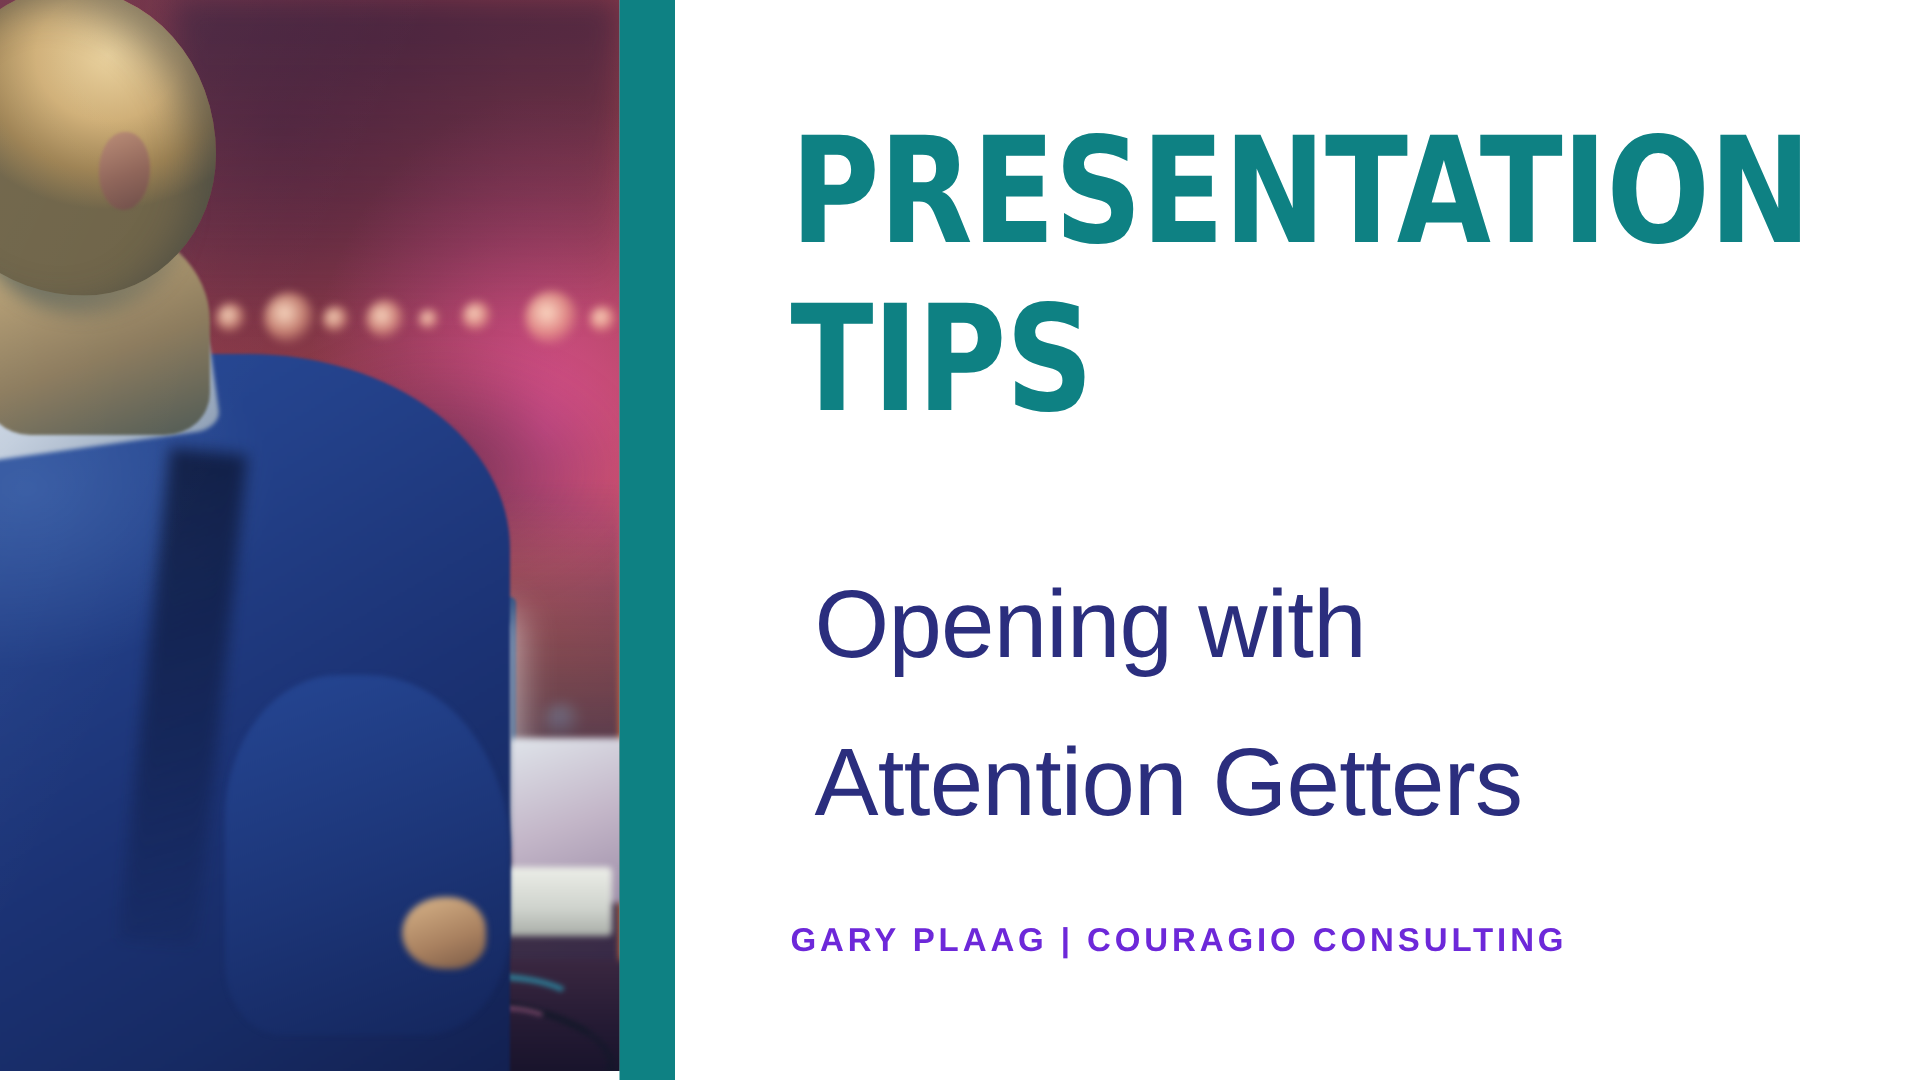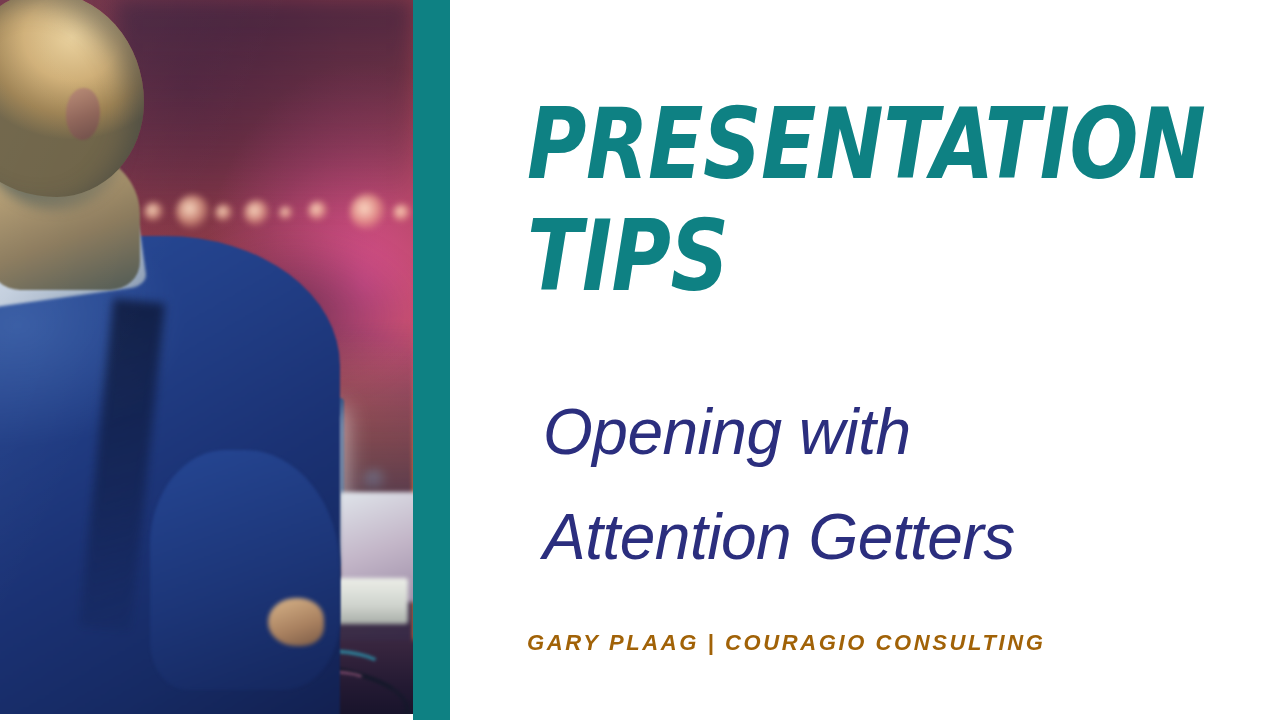--- a/index.html
+++ b/index.html
@@ -313,24 +313,23 @@
     left: 413px;
     top: 0;
     width: 37px;
     height: 720px;
   }
 
   
   .content {
     position: absolute;
     left: 527px;
-    top: 16px;
+    top: 0;
     width: 700px;
     height: 610px;
-    font-style: italic;
   }
 
   .title {
     position: absolute;
     top: 72px;
     left: 0;
     width: 640px;
     margin: 0;
     font-family: "Liberation Sans Narrow", "DejaVu Sans Condensed", "Liberation Sans", sans-serif;
     font-size: 98px;
@@ -431,16 +430,16 @@
 
   <div class="teal-bar" style="background: rgb(14, 129, 131);"></div>
 
   <div class="content">
     <h1 class="title" style="color: rgb(14, 129, 131);">PRESENTATION
 TIPS</h1>
 
     <h2 class="subtitle" style="color: rgb(43, 46, 126);">Opening with
 Attention Getters</h2>
 
-    <p class="byline" style="color: #a16207;">GARY PLAAG  |  COURAGIO CONSULTING</p>
+    <p class="byline" style="color: #6d28d9;">GARY PLAAG  |  COURAGIO CONSULTING</p>
   </div>
 
 </div>
 
 </body></html>

